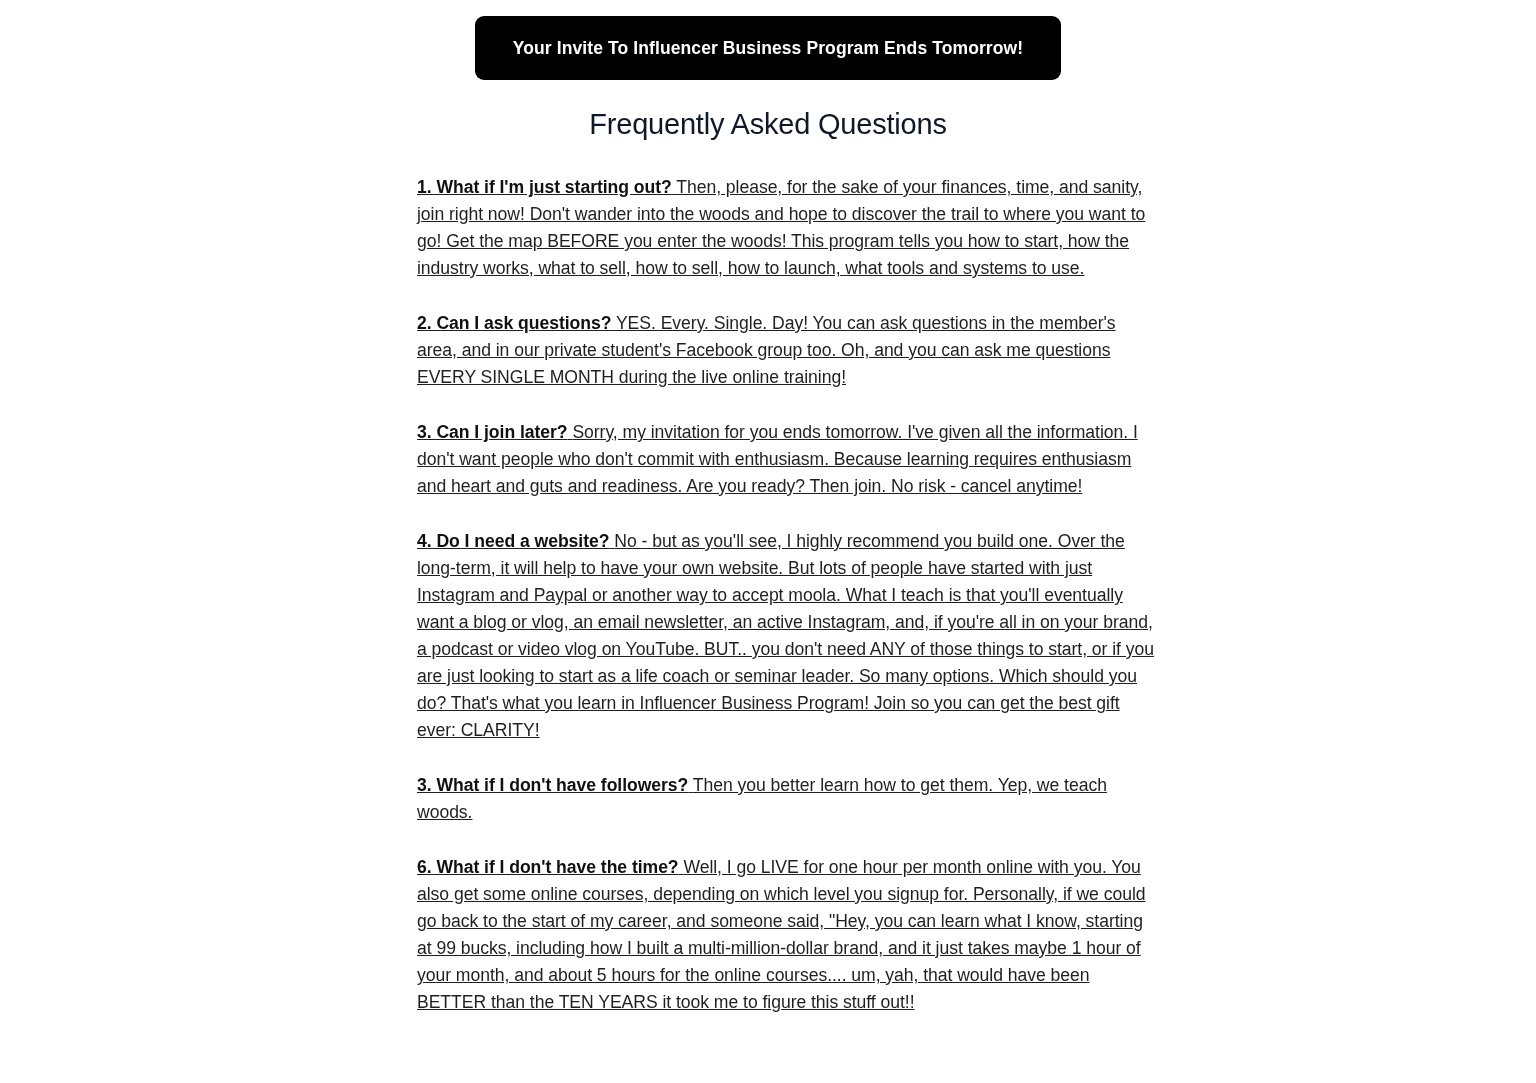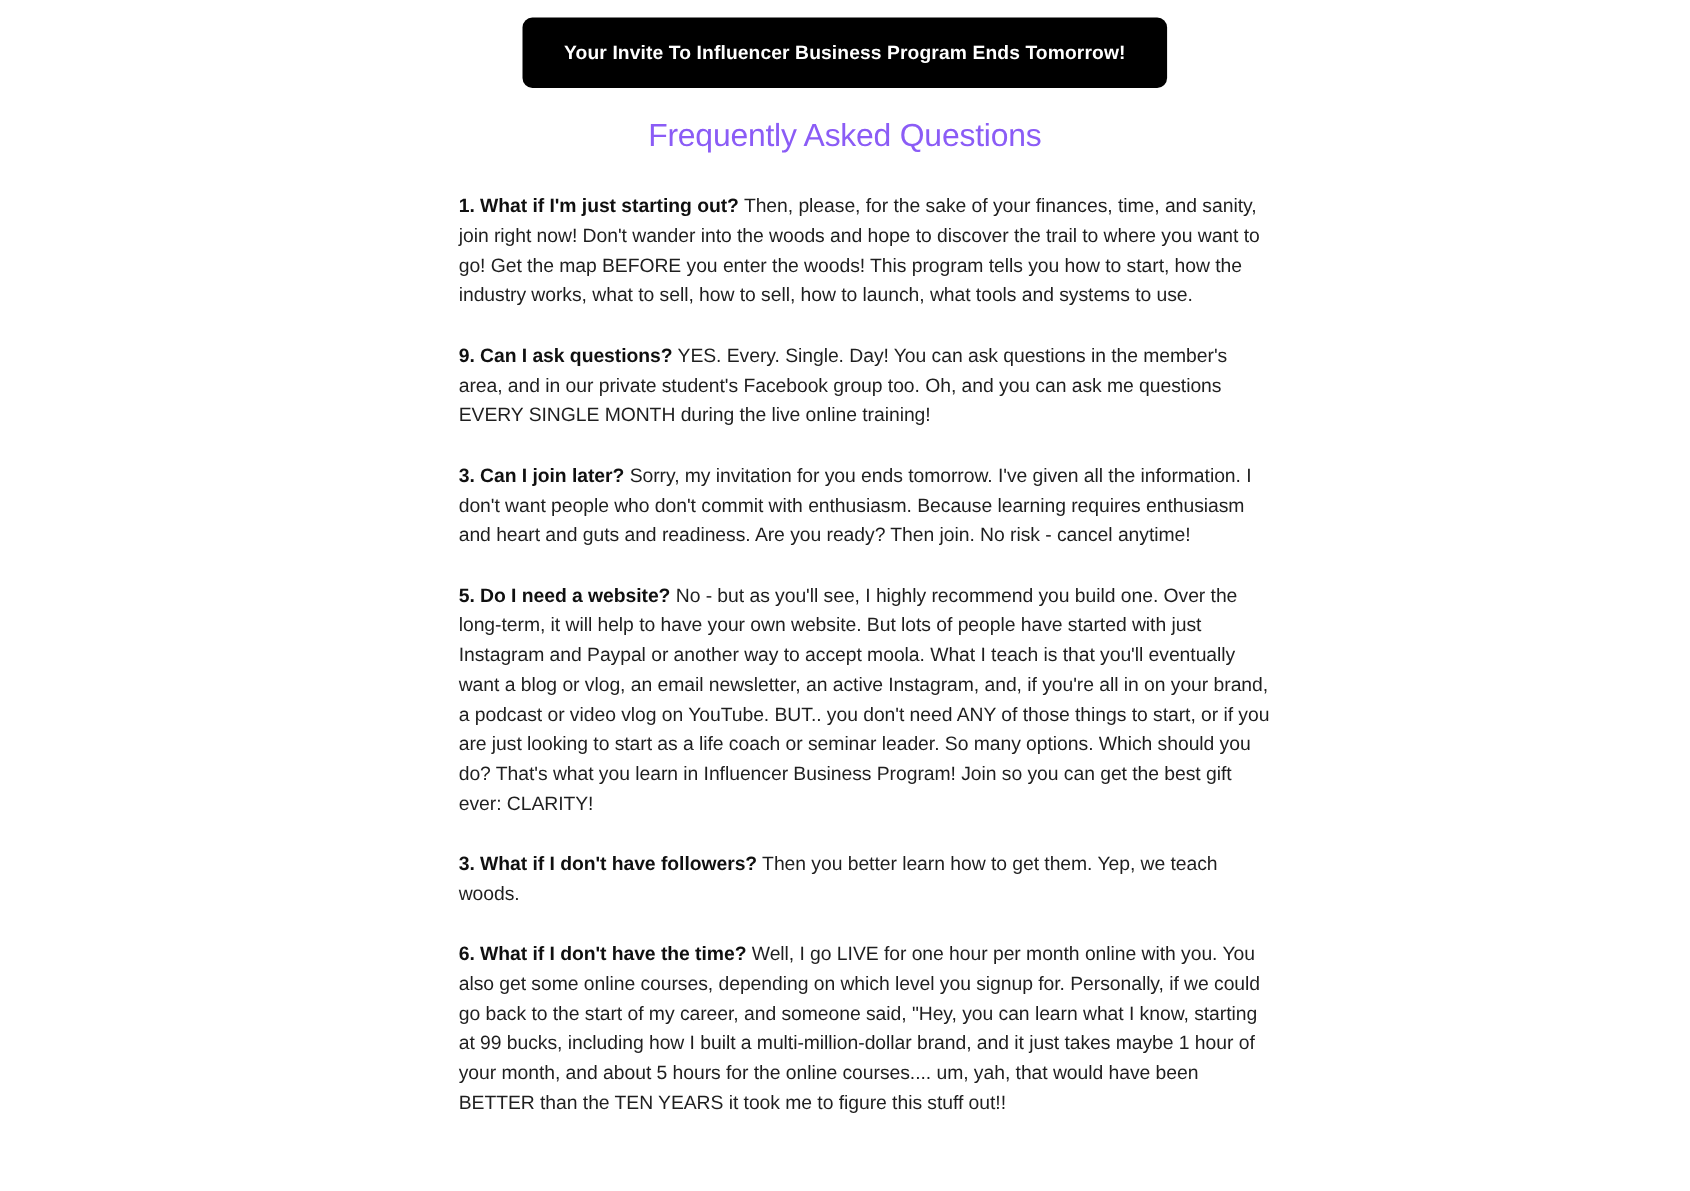--- a/index.html
+++ b/index.html
@@ -46,40 +46,41 @@
     line-height: 1.2;
     text-align: right;
     white-space: nowrap;
   }
 
   
   .faq-heading {
     text-align: center;
     font-size: 29px;
     font-weight: 400;
-    color: #8b5cf6;
+    color: #0f172a;
     margin: 0;
     padding-top: 28px;
     letter-spacing: -0.2px;
   }
 
   
   .faq-body {
     width: 740px;
     margin: 0 auto;
     padding-top: 33px;
     margin-left: 417px;
   }
   .faq-item {
     font-size: 17.6px;
     line-height: 27px;
     color: #1f1f1f;
     margin: 0 0 28px 0;
     text-align: left;
     letter-spacing: -0.05px;
+    text-decoration: underline;
   }
   .faq-item:last-child {
     margin-bottom: 4px;
   }
   .faq-q {
     font-weight: bold;
     color: #101010;
   }
   .faq-a {
     font-weight: 400;
@@ -99,31 +100,31 @@
   <h1 class="faq-heading">Frequently Asked Questions</h1>
 
   <div class="faq-body">
 
     <p class="faq-item">
       <span class="faq-q">1. What if I'm just starting out?</span>
       <span class="faq-a">Then, please, for the sake of your finances, time, and sanity, join right now! Don't wander into the woods and hope to discover the trail to where you want to go! Get the map BEFORE you enter the woods! This program tells you how to start, how the industry works, what to sell, how to sell, how to launch, what tools and systems to use.</span>
     </p>
 
     <p class="faq-item">
-      <span class="faq-q">9. Can I ask questions?</span>
+      <span class="faq-q">2. Can I ask questions?</span>
       <span class="faq-a">YES. Every. Single. Day! You can ask questions in the member's area, and in our private student's Facebook group too. Oh, and you can ask me questions EVERY SINGLE MONTH during the live online training!</span>
     </p>
 
     <p class="faq-item">
       <span class="faq-q">3. Can I join later?</span>
       <span class="faq-a">Sorry, my invitation for you ends tomorrow. I've given all the information. I don't want people who don't commit with enthusiasm. Because learning requires enthusiasm and heart and guts and readiness. Are you ready? Then join. No risk - cancel anytime!</span>
     </p>
 
     <p class="faq-item">
-      <span class="faq-q">5. Do I need a website?</span>
+      <span class="faq-q">4. Do I need a website?</span>
       <span class="faq-a">No - but as you'll see, I highly recommend you build one. Over the long-term, it will help to have your own website. But lots of people have started with just Instagram and Paypal or another way to accept moola. What I teach is that you'll eventually want a blog or vlog, an email newsletter, an active Instagram, and, if you're all in on your brand, a podcast or video vlog on YouTube. BUT.. you don't need ANY of those things to start, or if you are just looking to start as a life coach or seminar leader. So many options. Which should you do? That's what you learn in Influencer Business Program! Join so you can get the best gift ever: CLARITY!</span>
     </p>
 
     <p class="faq-item">
       <span class="faq-q">3. What if I don't have followers?</span>
       <span class="faq-a">Then you better learn how to get them. Yep, we teach woods.</span>
     </p>
 
     <p class="faq-item">
       <span class="faq-q">6. What if I don't have the time?</span>

